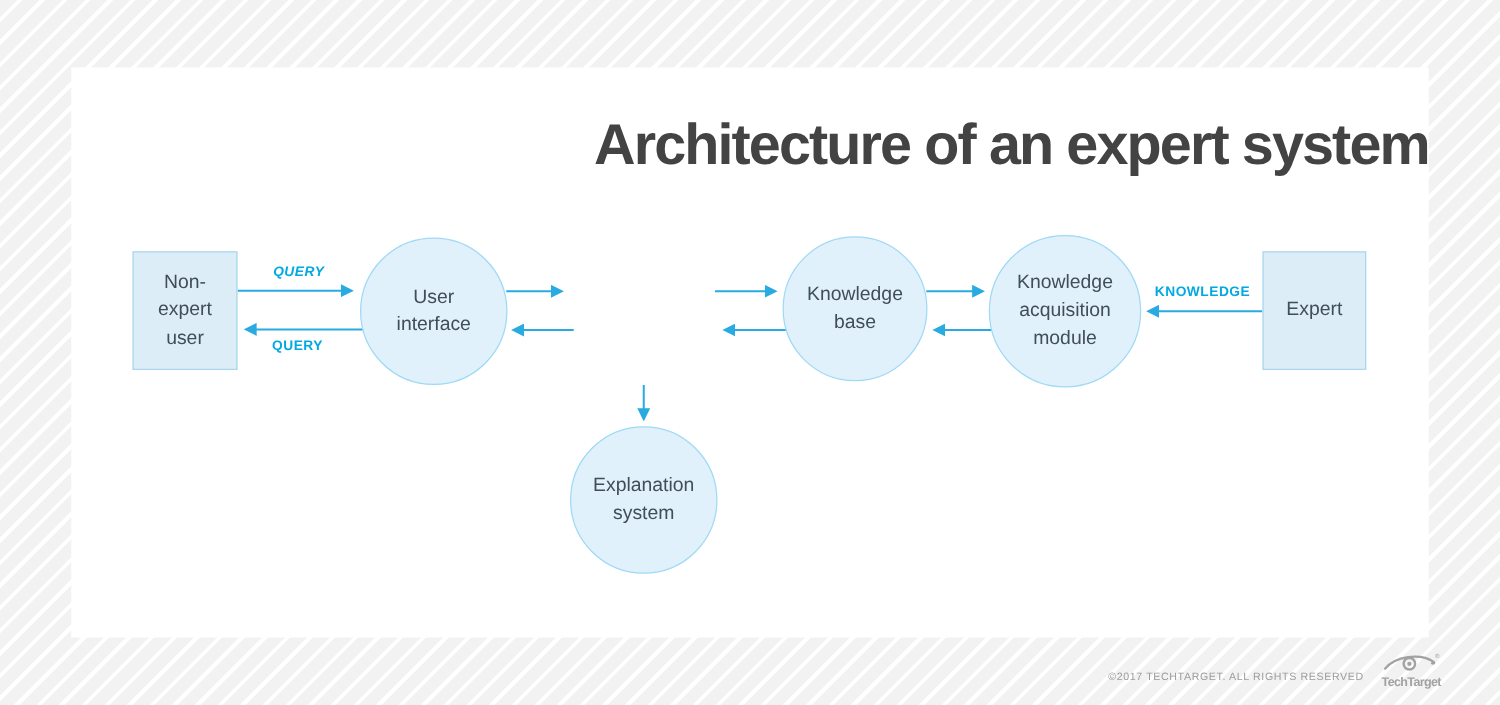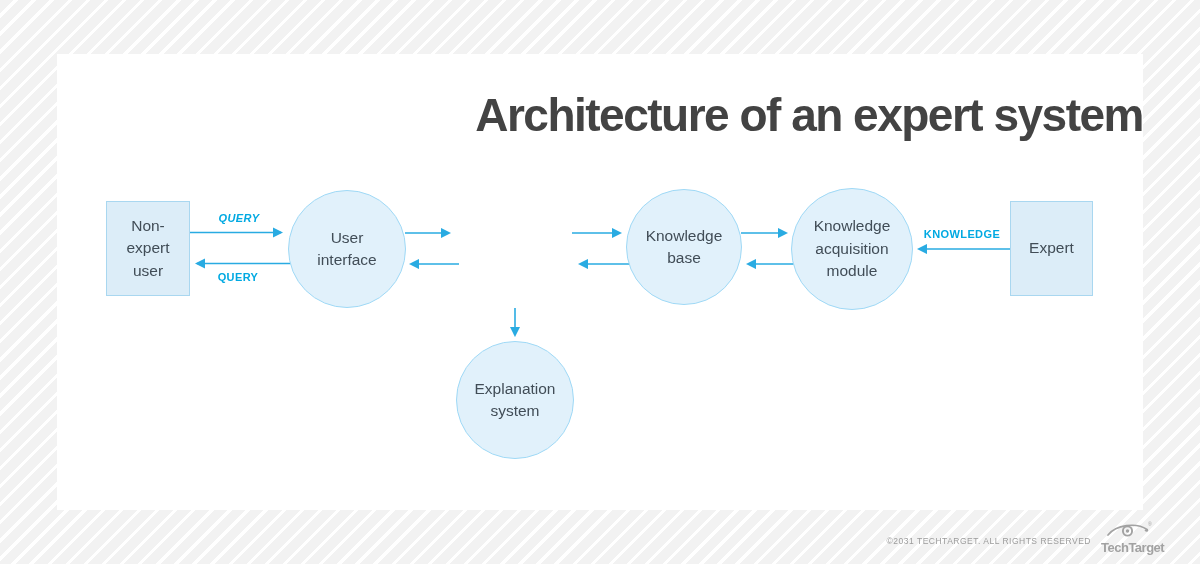--- a/index.html
+++ b/index.html
@@ -54,21 +54,21 @@
 
   .copyright {
     position:absolute; right:109px; top:536px;
     font-size:8.5px; letter-spacing:0.5px; color:#9c9c9c; white-space:nowrap;
   }
   .logo {
     position:absolute; left:1101px; top:521px; width:56px;
     text-align:center; color:#a2a2a2;
   }
   .logo .wordmark {
-    display:block; font-size:13px; font-weight:bold; letter-spacing:-0.5px;
+    display:block; font-size:10px; font-weight:bold; letter-spacing:-0.5px;
     margin-top:-2px;
   }
 </style>
 </head>
 <body>
 
 <div class="page">
 
   <div class="panel"></div>
 
@@ -117,21 +117,21 @@
   </div>
   <div class="node circle" id="n-expl">
     <span class="lbl">Explanation
 system</span>
   </div>
 
   <span class="flow-label" id="lbl-query">QUERY</span>
   <span class="flow-label" id="lbl-advice">QUERY</span>
   <span class="flow-label" id="lbl-knowledge">KNOWLEDGE</span>
 
-  <span class="copyright">©2031 TECHTARGET. ALL RIGHTS RESERVED</span>
+  <span class="copyright">©2017 TECHTARGET. ALL RIGHTS RESERVED</span>
 
   <div class="logo">
     <svg width="46" height="17" viewBox="0 0 46 17">
       <g stroke="#a2a2a2" fill="none">
         <path d="M2,14 C10,4 30,1 41,8.5 C41.8,9.2 41.2,10.4 39.5,9.6" stroke-width="1.7" stroke-linecap="round"></path>
         <circle cx="21.5" cy="10" r="4.6" stroke-width="1.9"></circle>
         <circle cx="21.5" cy="10" r="1.7" fill="#a2a2a2" stroke="none"></circle>
       </g>
       <text x="42" y="5" font-size="5" fill="#a2a2a2">®</text>
     </svg>

